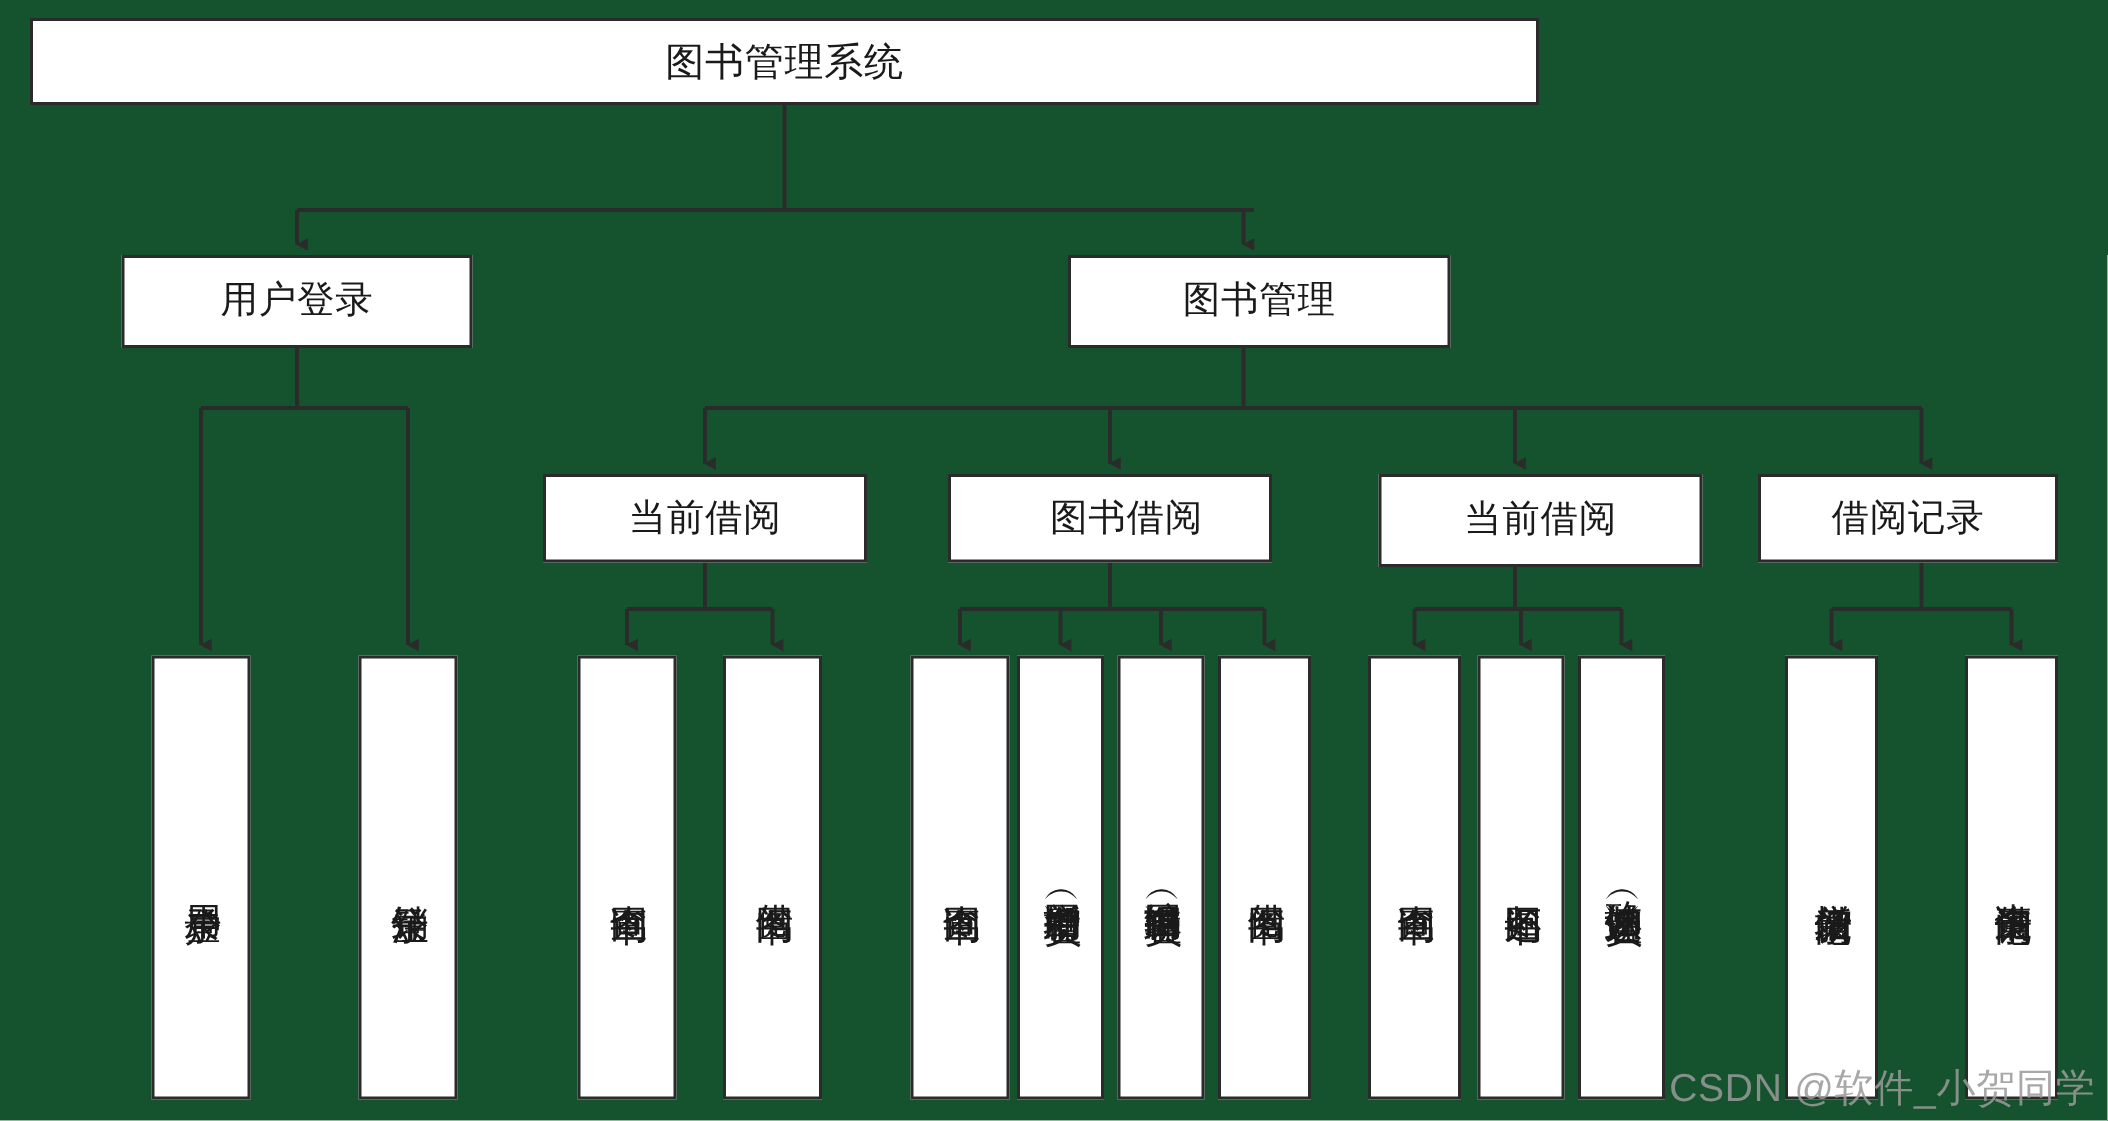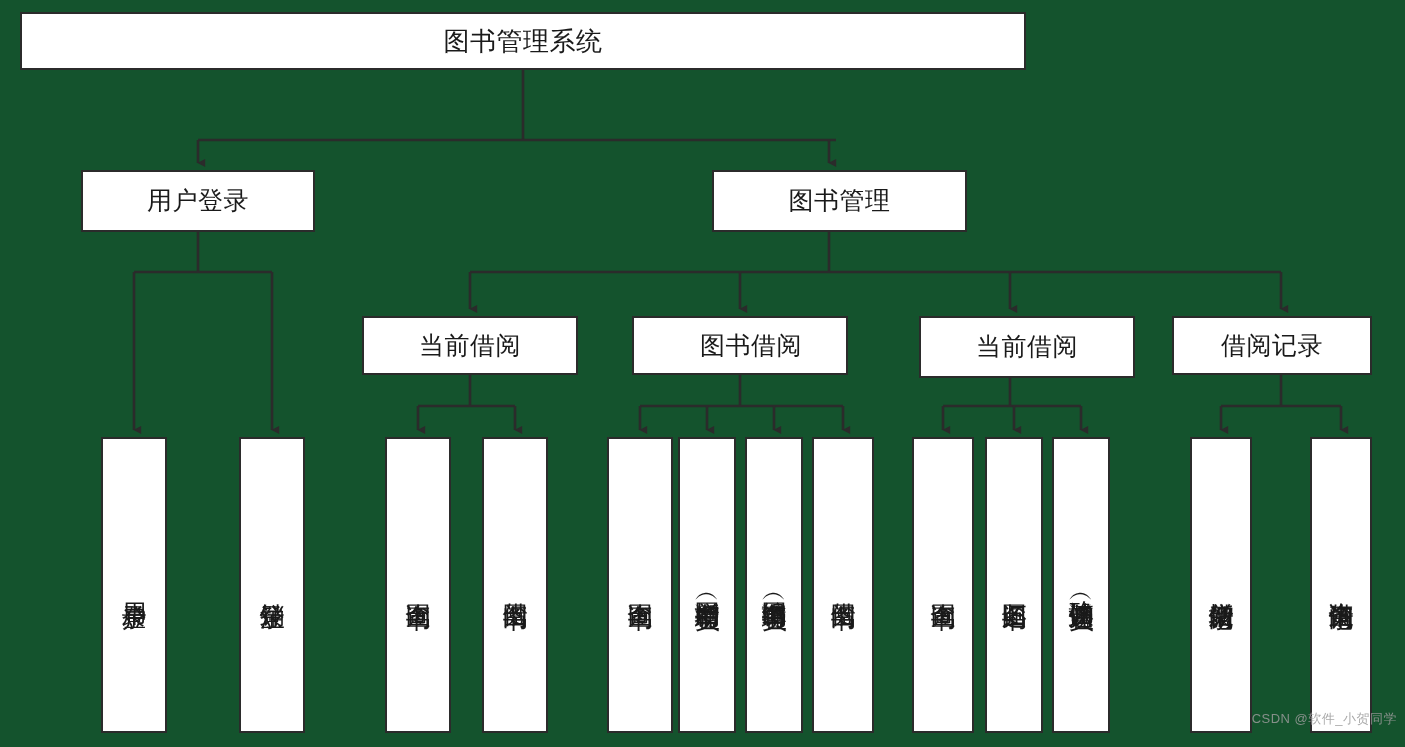--- a/index.html
+++ b/index.html
@@ -58,22 +58,22 @@
   }
   .node-v .vtext {
     writing-mode: vertical-rl;
     text-orientation: upright;
     display: block;
     white-space: nowrap;
   }
   #watermark {
     position: absolute;
     right: 8px;
-    bottom: 19px;
-    font-size: 13px;
+    bottom: 4px;
+    font-size: 26px;
     color: #9a9a9a;
     white-space: nowrap;
     letter-spacing: 0.5px;
     opacity: 0.85;
   }
 </style>
 </head>
 <body>
 
 <div id="diagram-root">

